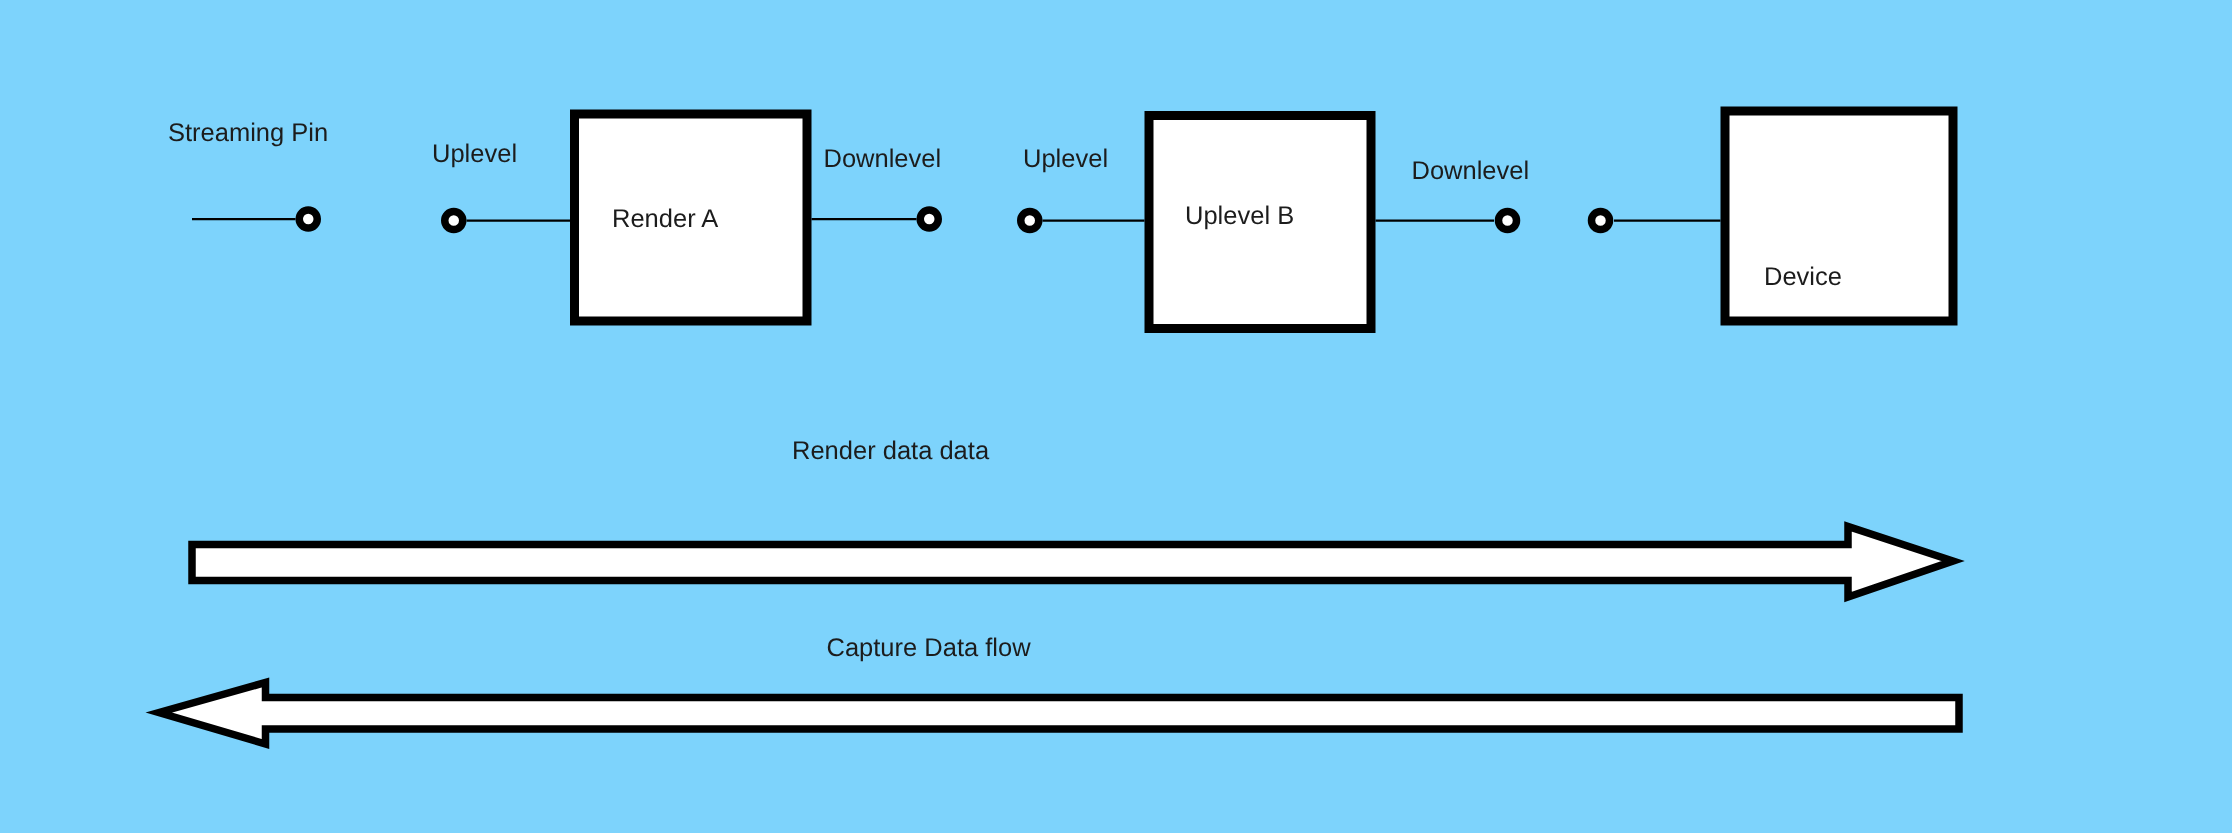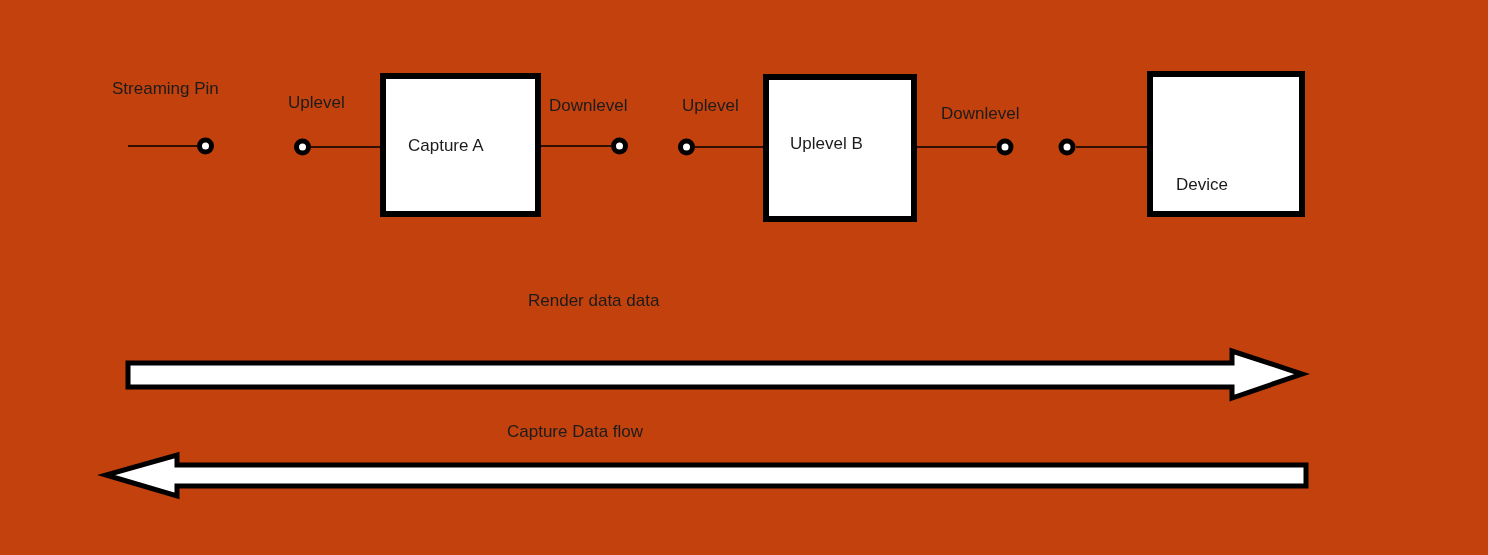--- a/index.html
+++ b/index.html
@@ -4,21 +4,21 @@
 <style>
   html, body {
     margin: 0;
     padding: 0;
     background: #ffffff;
   }
   .canvas {
     position: relative;
     width: 1488px;
     height: 555px;
-    background: #c2410c;
+    background: #7dd3fc;
     font-family: "Liberation Sans", sans-serif;
     overflow: hidden;
   }
   .shapes {
     position: absolute;
     left: 0;
     top: 0;
   }
   .lbl {
     position: absolute;
@@ -67,23 +67,23 @@
   <div class="lbl" style="left:112px; top:79px;">Streaming Pin</div>
 
   <div class="lbl" style="left:288px; top:93px;">Uplevel</div>
 
   <div class="lbl" style="left:549px; top:96px;">Downlevel</div>
 
   <div class="lbl" style="left:682px; top:96px;">Uplevel</div>
 
   <div class="lbl" style="left:941px; top:104px;">Downlevel</div>
 
-  <div class="lbl" style="left:408px; top:136px;">Capture A</div>
+  <div class="lbl" style="left:408px; top:136px;">Render A</div>
 
   <div class="lbl" style="left:790px; top:134px;">Uplevel B</div>
 
   <div class="lbl" style="left:1176px; top:131px;margin-top:44px;">Device</div>
 
   <div class="lbl" style="left:528px; top:291px;">Render data data</div>
 
-  <div class="lbl" style="left:507px; top:422px;">Capture Data flow</div>
+  <div class="lbl" style="left:551px; top:422px;">Capture Data flow</div>
 
 </div>
 
 </body></html>

